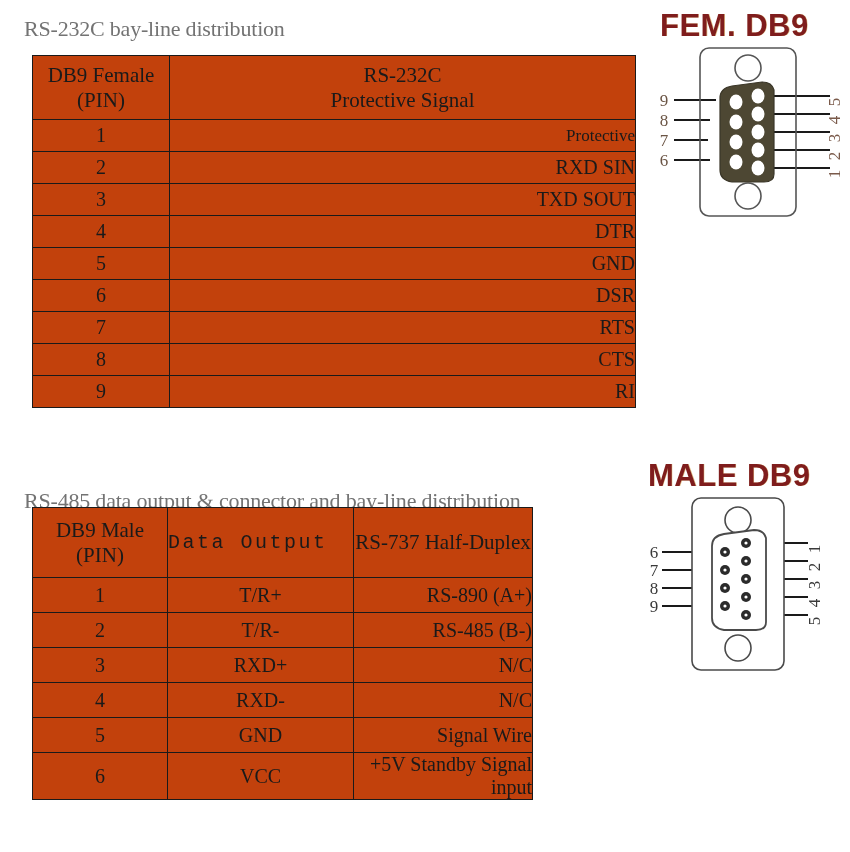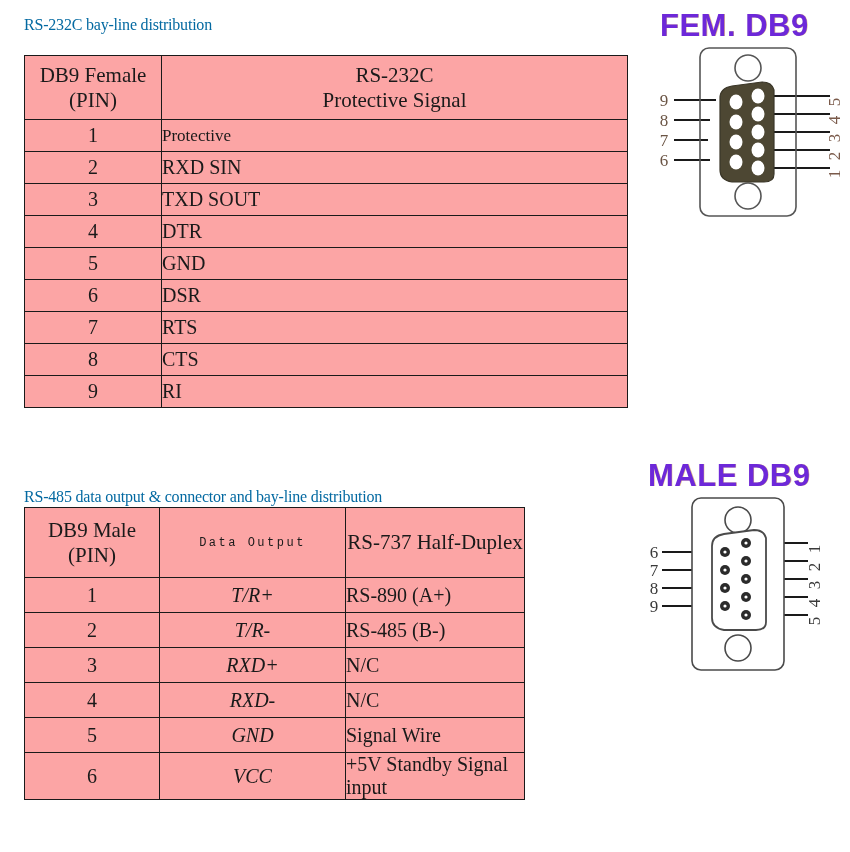--- a/index.html
+++ b/index.html
@@ -14,69 +14,69 @@
     overflow: hidden;
     font-family: "Liberation Serif", "DejaVu Serif", serif;
     color: #111111;
     -webkit-font-smoothing: antialiased;
   }
 
   
   .sec-title {
     position: absolute;
     font-family: "Liberation Serif", "DejaVu Serif", serif;
-    font-size: 16px;
-    color: #0369a1;
+    font-size: 22px;
+    color: #737373;
     white-space: nowrap;
     letter-spacing: -0.2px;
   }
   #title-rs232 { left: 24px; top: 16px; }
   #title-rs485 { left: 24px; top: 488px; }
 
   
   .pin-table {
     position: absolute;
     border-collapse: collapse;
     table-layout: fixed;
-    background: #fca5a5;
+    background: #c2410c;
+    margin-left: 8px;
   }
   .pin-table td, .pin-table th {
     border: 1.6px solid #1a1a1a;
     padding: 0;
     font-weight: normal;
     color: #1a1a1a;
     vertical-align: middle;
   }
   .hdr-cell {
     text-align: center;
     font-size: 21px;
     line-height: 1.15;
     padding: 6px 2px 8px 2px;
   }
   .hdr-mono {
     font-family: "Liberation Mono", "DejaVu Sans Mono", monospace;
-    font-size: 12px;
+    font-size: 20px;
     letter-spacing: 2.5px;
     color: #5a5a5a;
-    text-align: center;
+    text-align: left;
   }
   .num-cell {
     text-align: center;
     font-size: 20px;
   }
   .sig-cell {
-    text-align: left;
+    text-align: right;
     padding-left: 12px;
     font-size: 20px;
   }
   .sig-cell.small { font-size: 17px; }
   .ctr-cell {
     text-align: center;
     font-size: 20px;
-    font-style: italic;
   }
 
   
   #table-rs232 { left: 24px; top: 55px; width: 604px; }
   #table-rs232 .c1 { width: 136px; }
   #table-rs232 tbody tr { height: 32px; }
   #table-rs232 thead tr { height: 64px; }
 
   
   #table-rs485 { left: 24px; top: 507px; width: 501px; }
@@ -85,21 +85,21 @@
   #table-rs485 tbody tr { height: 35px; }
   #table-rs485 thead tr { height: 70px; }
 
   
   .db9-title {
     position: absolute;
     font-family: "Liberation Sans", "DejaVu Sans", sans-serif;
     font-weight: bold;
     font-size: 31px;
     letter-spacing: 0.5px;
-    color: #6d28d9;
+    color: #7f1d1d;
     text-shadow: 0.6px 0 0 rgba(200,140,40,0.55);
     white-space: nowrap;
   }
   #fem-title  { left: 660px; top: 8px; }
   #male-title { left: 648px; top: 458px; text-align: right; }
 
   .db9-wrap { position: absolute; }
   #fem-wrap  { left: 650px; top: 42px;  width: 200px; height: 180px; }
   #male-wrap { left: 650px; top: 492px; width: 200px; height: 185px; }
 

